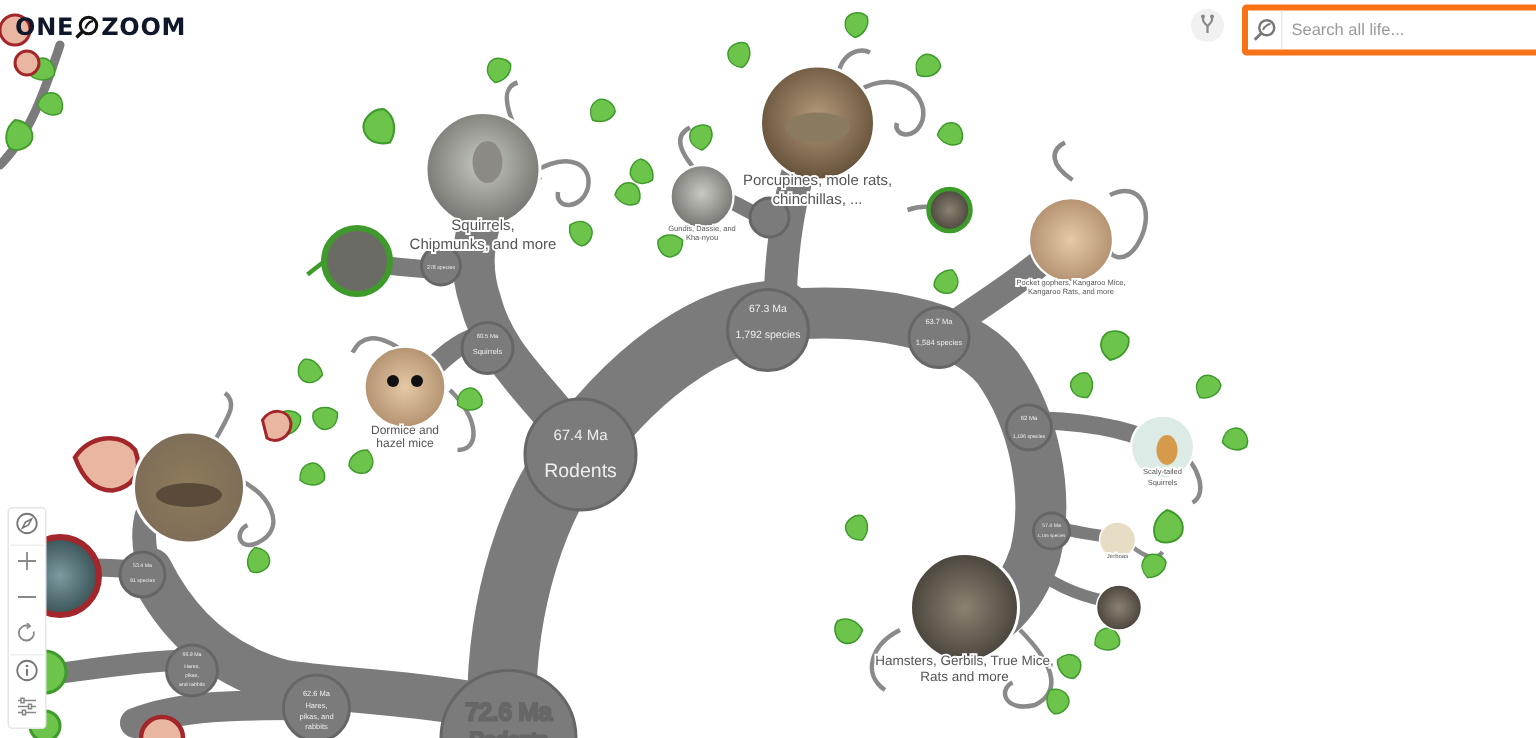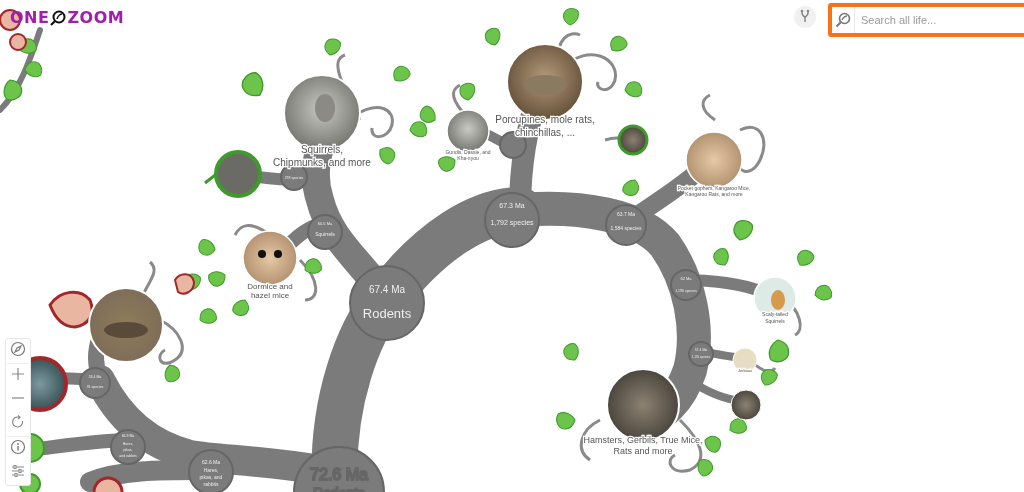--- a/index.html
+++ b/index.html
@@ -1,20 +1,20 @@
 <!DOCTYPE html>
 <html><head>
 <meta charset="utf-8">
 <style>
   html,body{margin:0;padding:0;}
   body{width:1024px;height:492px;position:relative;overflow:hidden;background:#ffffff;font-family:"Liberation Sans",sans-serif;}
   #tree{position:absolute;left:0;top:0;width:1024px;height:492px;}
   .node-label{fill:#eeeeee;font-family:"Liberation Sans",sans-serif;text-anchor:middle;}
   .leaf-label{fill:#555;font-family:"Liberation Sans",sans-serif;text-anchor:middle;stroke:#fff;stroke-width:2.5px;paint-order:stroke;}
-  .logo{position:absolute;left:10px;top:8px;font-family:"DejaVu Sans",sans-serif;font-weight:bold;font-size:16px;letter-spacing:0.5px;color:#a21caf;display:flex;align-items:center;}
+  .logo{position:absolute;left:10px;top:8px;font-family:"DejaVu Sans",sans-serif;font-weight:bold;font-size:16px;letter-spacing:0.5px;color:#0f172a;display:flex;align-items:center;}
   .logo .mag{display:inline-block;width:16px;height:16px;margin:0 1px;}
   .tree-btn{position:absolute;left:794px;top:6px;width:22px;height:22px;border-radius:50%;background:#f1f1f1;display:flex;align-items:center;justify-content:center;color:#888;font-size:13px;}
   .search{position:absolute;left:828px;top:3px;width:192px;height:26px;border:4px solid #f97316;border-radius:3px;background:#fff;display:flex;align-items:center;}
   .search .sicon{width:22px;height:26px;border-right:1px solid #e8e8e8;display:flex;align-items:center;justify-content:center;}
   .search input{border:none;outline:none;font-size:11px;color:#999;padding-left:6px;width:150px;font-family:"Liberation Sans",sans-serif;background:transparent;}
   .search input::placeholder{color:#9a9a9a;}
   .controls{position:absolute;left:5px;top:338px;width:24px;background:#fff;border:1px solid #e6e6e6;border-radius:3px;display:flex;flex-direction:column;align-items:center;}
   .controls .btn{width:24px;height:24px;display:flex;align-items:center;justify-content:center;color:#777;}
   .controls .sep{width:22px;height:1px;background:#eee;}
 </style>

